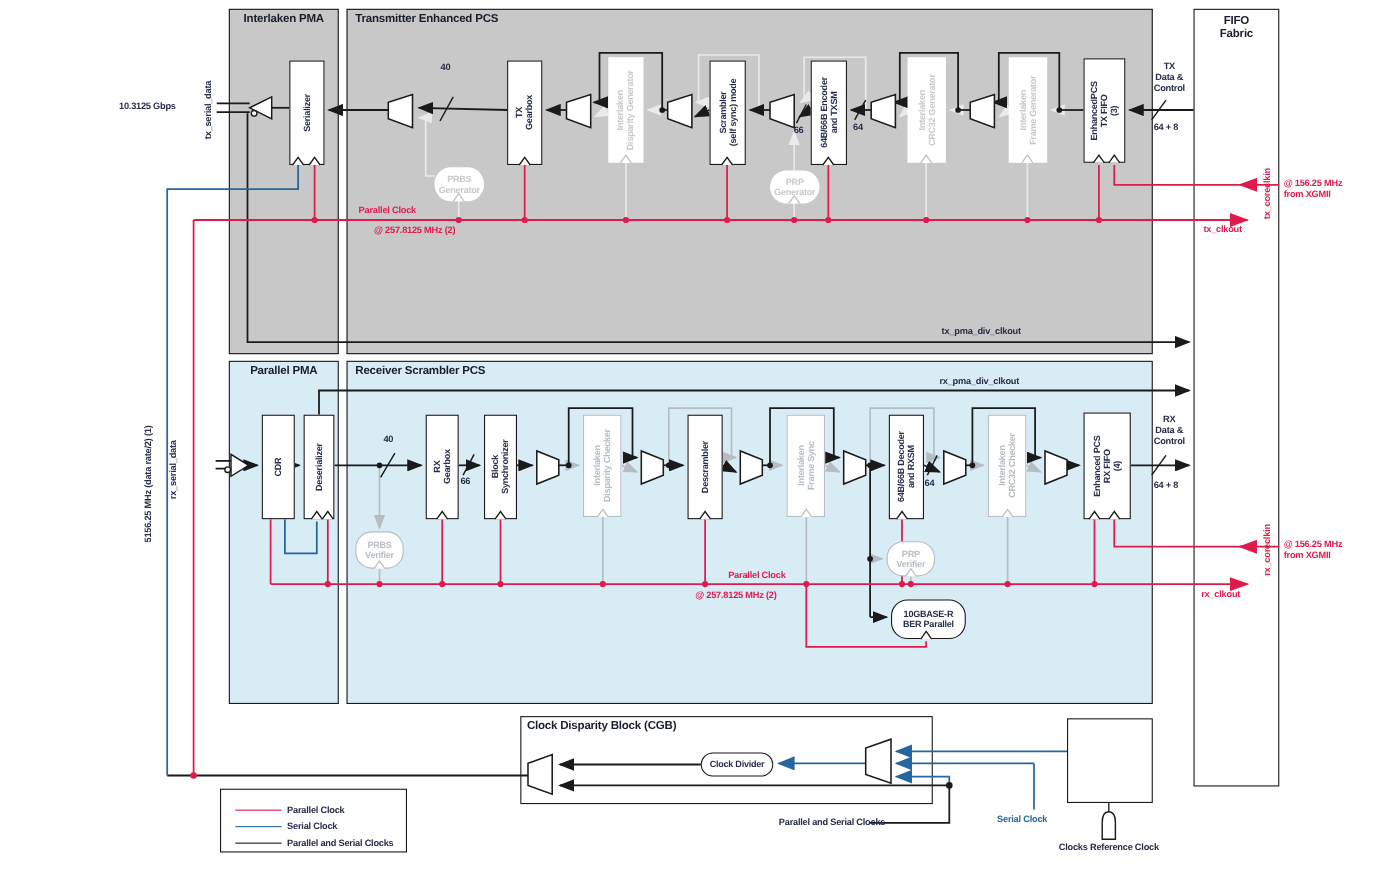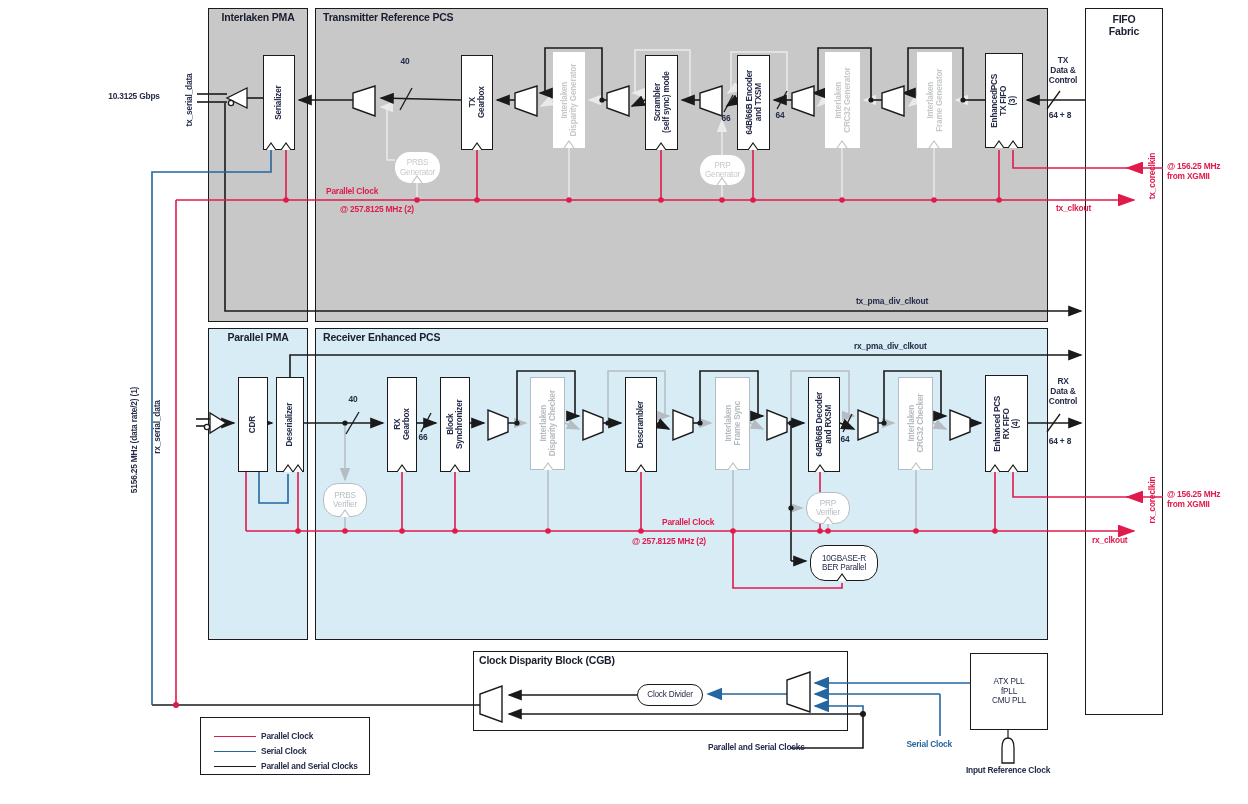--- a/index.html
+++ b/index.html
@@ -13,21 +13,21 @@
   .whitebox{background:#fff;}
   
   .hdr{position:absolute;font-size:10.5px;font-weight:bold;color:#1a1d2e;letter-spacing:-0.2px;white-space:pre-line;line-height:1.15;}
   .ctr{text-align:center;}
   
   .blk{position:absolute;background:#fff;border:1.3px solid #1a1a1a;box-sizing:border-box;
        display:flex;align-items:center;justify-content:center;z-index:2;}
   .blk .vlab{transform:rotate(-90deg);white-space:pre-line;text-align:center;
        font-size:8.2px;font-weight:bold;line-height:1.12;color:#262c49;letter-spacing:-0.2px;flex:none;}
   .hblk{position:absolute;background:#fff;box-sizing:border-box;display:flex;align-items:center;justify-content:center;
-       white-space:pre-line;text-align:center;font-size:8.2px;font-weight:normal;line-height:1.15;z-index:2;letter-spacing:-0.2px;border-radius:15px;}
+       white-space:pre-line;text-align:center;font-size:8.2px;font-weight:bold;line-height:1.15;z-index:2;letter-spacing:-0.2px;border-radius:15px;}
   .gtx{border:none;color:#c6c8ca;}          
   .gtx .vlab{color:#c6c8ca;}
   .grx{border:1.3px solid #b5bcc2;color:#b5bcc2;}  
   .grx .vlab{color:#b5bcc2;}
   
   .lab{position:absolute;font-size:8.4px;font-weight:bold;color:#262c49;letter-spacing:-0.2px;white-space:pre-line;line-height:1.2;z-index:4;}
   .red{color:#e11a4c;}
   .blu{color:#2566a0;}
   .rot{transform:translate(-50%,-50%) rotate(-90deg);white-space:nowrap;}
   
@@ -351,23 +351,20 @@
 RX FIFO
 (4)</span>
     </div>
   <div class="hblk grx" style="left:323px;top:483px;width:44px;height:34px;"><span>PRBS
 Verifier</span></div>
   <div class="hblk grx" style="left:806px;top:492px;width:44px;height:32px;"><span>PRP
 Verifier</span></div>
   <div class="hblk" style="left:810px;top:545px;width:68px;height:36px;border:1.6px solid #1a1a1a;color:#262c49;"><span>10GBASE-R
 BER Parallel</span></div>
   <div class="hblk" style="left:637px;top:684px;width:66px;height:22px;border:1.3px solid #1a1a1a;color:#262c49;"><span>Clock Divider</span></div>
-  <div class="hblk" style="left:972px;top:655px;width:74px;height:73px;border:none;color:#262c49;background:transparent;"><span>ATX PLL
-fPLL
-CMU PLL</span></div>
 
   <svg class="layer" width="1248" height="804" style="z-index:3;">
     <g fill="#fff" stroke="#1a1a1a" stroke-width="1.2">
       <path d="M266,150 L271,143 L276,150"></path>
         <path d="M281,150 L286,143 L291,150"></path>
       <path d="M472,150 L477,143 L482,150"></path>
         <path d="M656,150 L661,143 L666,150"></path>
         <path d="M748,150 L753,143 L758,150"></path>
       <path d="M994,148 L999,141 L1004,148"></path>
         <path d="M1008,148 L1013,141 L1018,148"></path>
@@ -389,23 +386,23 @@
         <path d="M717,185 L722,178 L727,185"></path>
       <path d="M543,470 L548,463 L553,470"></path>
         <path d="M728,470 L733,463 L738,470"></path>
         <path d="M911,470 L916,463 L921,470"></path>
       <path d="M340,517 L345,510 L350,517"></path>
         <path d="M823,524 L828,517 L833,524"></path>
     </g>
   </svg>
 
   <div class="hdr ctr" style="left:208px;top:11px;width:100px;">Interlaken PMA</div>
-  <div class="hdr" style="left:323px;top:11px;">Transmitter Reference PCS</div>
+  <div class="hdr" style="left:323px;top:11px;">Transmitter Enhanced PCS</div>
   <div class="hdr ctr" style="left:208px;top:331px;width:100px;">Parallel PMA</div>
-  <div class="hdr" style="left:323px;top:331px;">Receiver Enhanced PCS</div>
+  <div class="hdr" style="left:323px;top:331px;">Receiver Scrambler PCS</div>
   <div class="hdr ctr" style="left:1085px;top:13px;width:78px;">FIFO
 Fabric</div>
   <div class="hdr" style="left:479px;top:654px;">Clock Disparity Block (CGB)</div>
 
   <div class="lab" style="left:105px;top:91px;width:58px;text-align:center;">10.3125 Gbps</div>
   <div class="lab rot" style="left:189px;top:100px;">tx_serial_data</div>
   <div class="lab rot" style="left:157px;top:427px;">rx_serial_data</div>
   <div class="lab rot" style="left:134px;top:440px;">5156.25 MHz (data rate/2) (1)</div>
 
   <div class="lab ctr" style="left:396px;top:56px;width:18px;">40</div>
@@ -431,26 +428,26 @@
   <div class="lab ctr" style="left:1038px;top:376px;width:50px;">RX
 Data &amp;
 Control</div>
 
   <div class="lab red rot" style="left:1152px;top:176px;">tx_coreclkin</div>
   <div class="lab red rot" style="left:1152px;top:500px;">rx_coreclkin</div>
   <div class="lab red" style="left:1167px;top:161px;">@ 156.25 MHz
 from XGMII</div>
   <div class="lab red" style="left:1167px;top:489px;">@ 156.25 MHz
 from XGMII</div>
-  <div class="lab red" style="left:1056px;top:203px;">tx_clkout</div>
+  <div class="lab red" style="left:1094px;top:203px;">tx_clkout</div>
   <div class="lab red" style="left:1092px;top:535px;">rx_clkout</div>
 
   <div class="lab" style="left:708px;top:742px;">Parallel and Serial Clocks</div>
   <div class="lab blu" style="left:898px;top:739px;width:54px;text-align:right;">Serial Clock</div>
-  <div class="lab ctr" style="left:948px;top:765px;width:120px;">Input Reference Clock</div>
+  <div class="lab ctr" style="left:948px;top:765px;width:120px;">Clocks Reference Clock</div>
 
   <div class="leg-row" style="left:214px;top:729px;">
     <span class="leg-line" style="border-color:#e11a4c;"></span>
     <span class="lab" style="position:static;">Parallel Clock</span>
   </div>
   <div class="leg-row" style="left:214px;top:744px;">
     <span class="leg-line" style="border-color:#2566a0;"></span>
     <span class="lab" style="position:static;">Serial Clock</span>
   </div>
   <div class="leg-row" style="left:214px;top:759px;">

